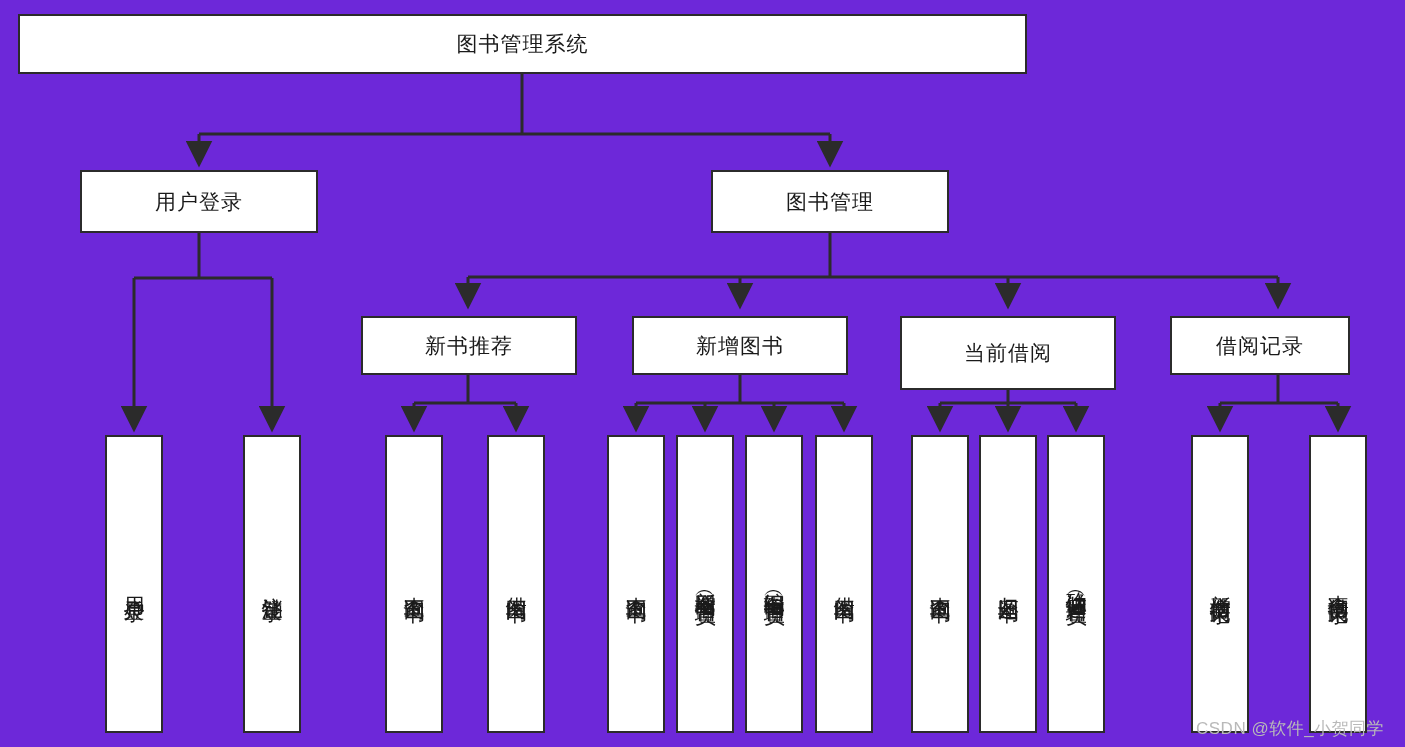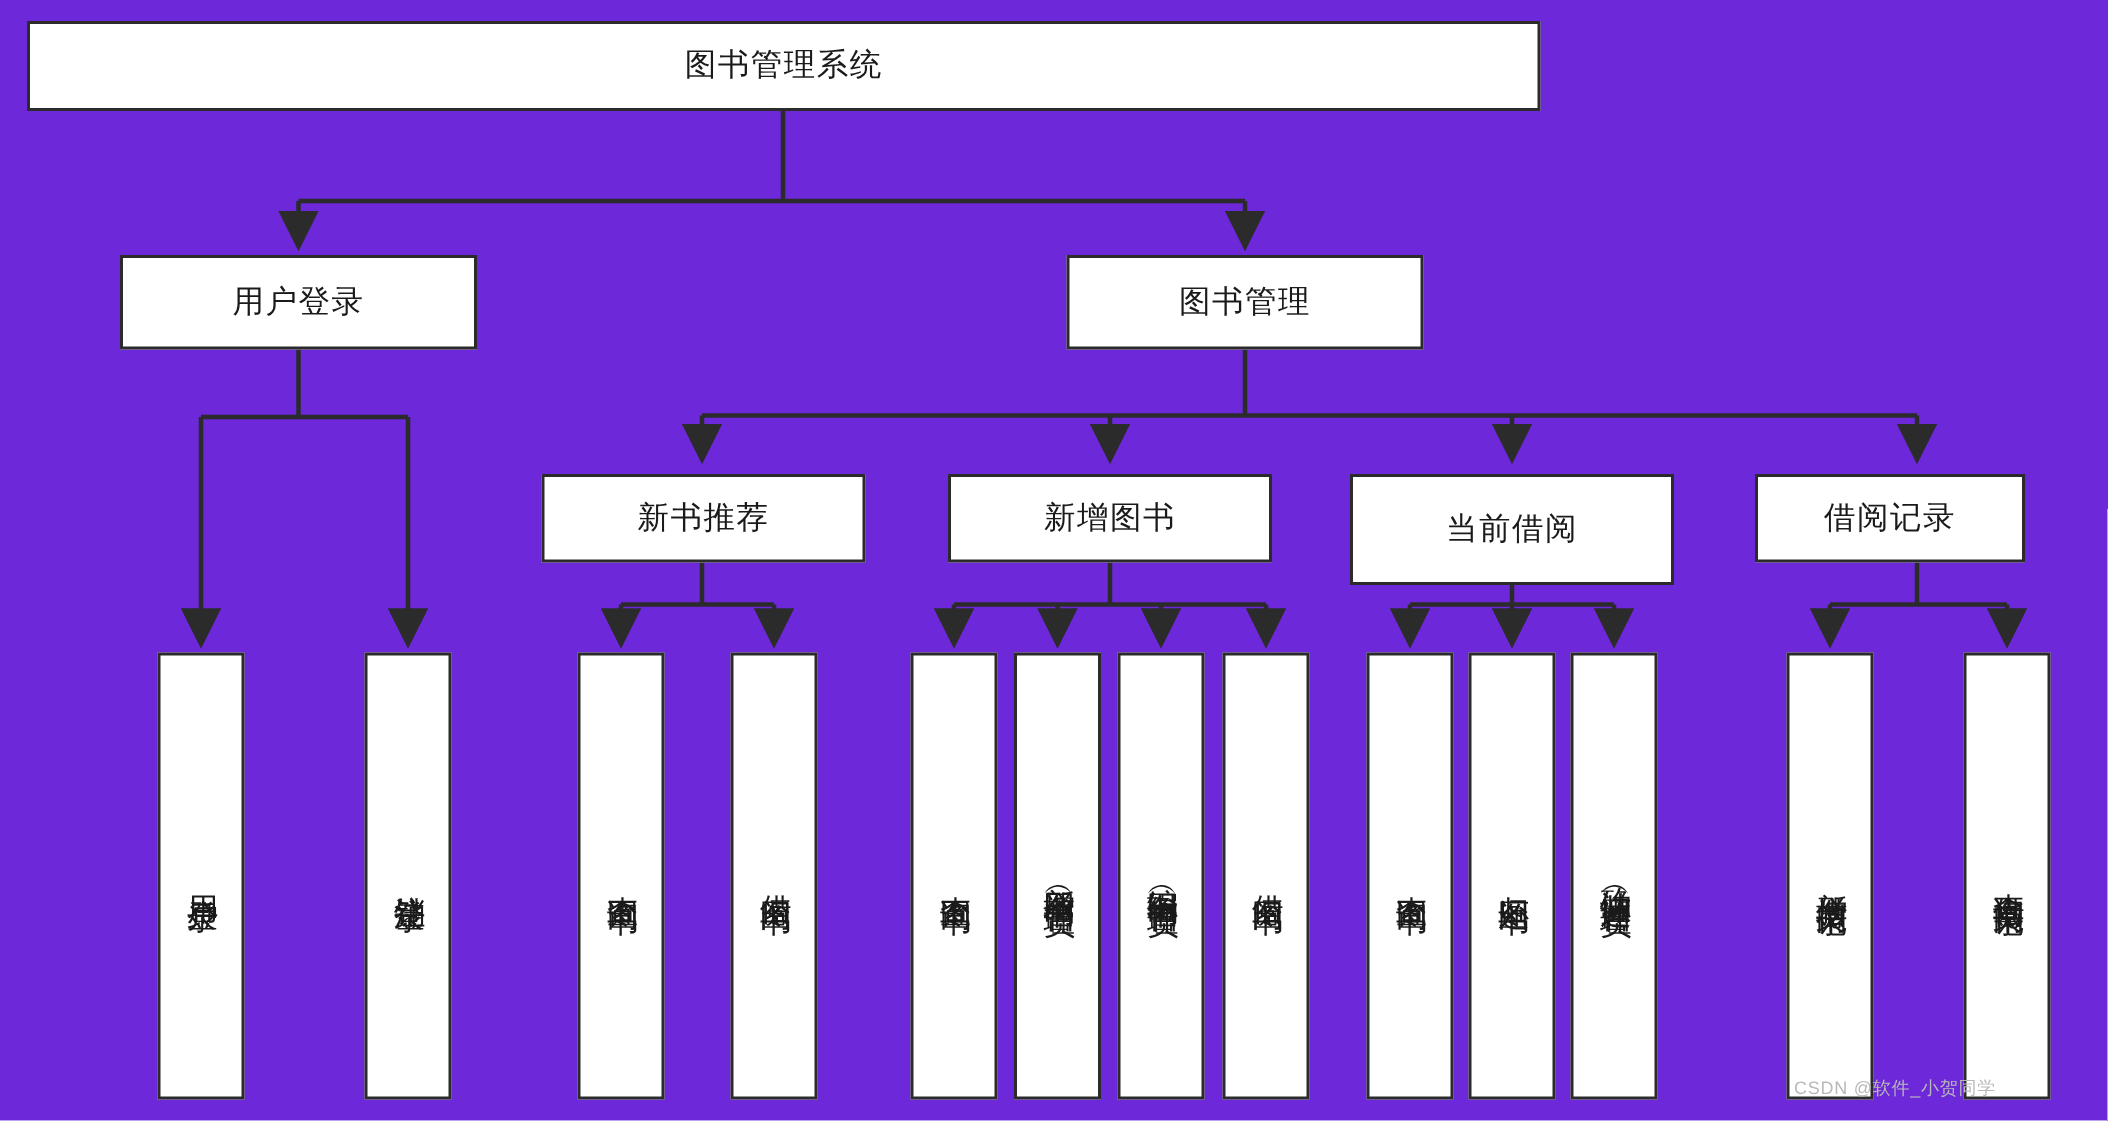--- a/index.html
+++ b/index.html
@@ -56,21 +56,21 @@
     writing-mode: vertical-rl;
     text-orientation: upright;
     font-size: 21px;
     line-height: 1.26;
     letter-spacing: 2px;
     white-space: nowrap;
   }
   .watermark {
     position: absolute;
     color: #b9b9b9;
-    font-size: 12px;
+    font-size: 17px;
     letter-spacing: 0.5px;
     white-space: nowrap;
     z-index: 3;
   }
 </style>
 </head>
 <body>
 
 <div id="canvas">
 

